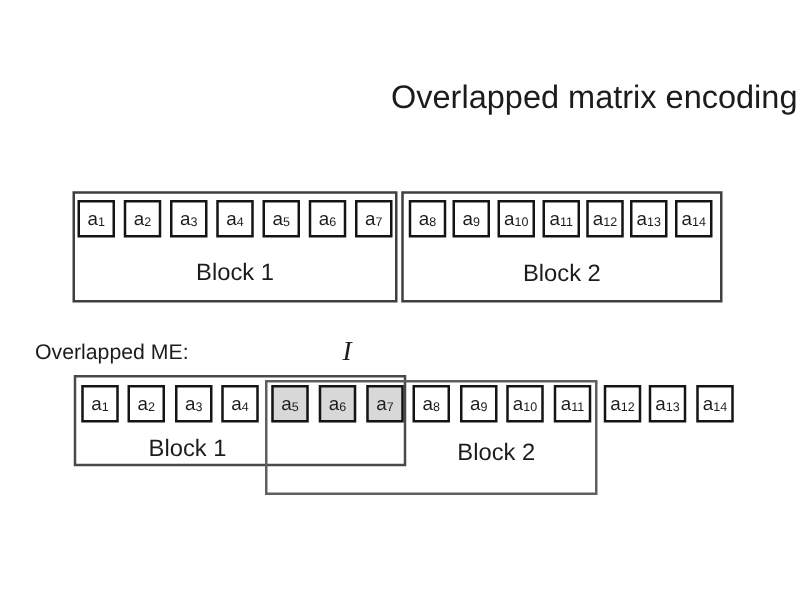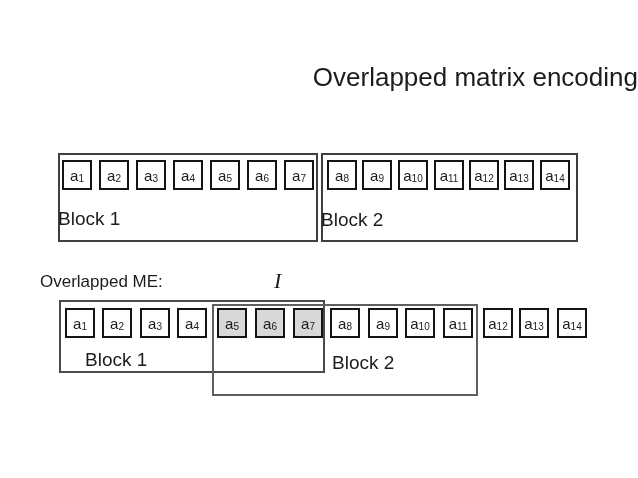--- a/index.html
+++ b/index.html
@@ -5,21 +5,21 @@
   html,body{margin:0;padding:0;}
   body{font-family:"Liberation Sans","DejaVu Sans",sans-serif;background:#fff;}
   .slide{position:relative;width:638px;height:478px;background:var(--background,#fff);overflow:hidden;color:var(--text,#1c1c1c);}
   .title{position:absolute;left:0;right:0;top:42px;text-align:right;font-size:26px;font-weight:400;letter-spacing:0px;margin-top:20px;}
   .section-label{position:absolute;font-size:17px;}
   .interval-label{position:absolute;font-family:"Liberation Serif","DejaVu Serif",serif;font-style:italic;font-size:22px;}
   .block-rect{position:absolute;box-sizing:border-box;background:transparent;}
   .rect-r1{border:2px solid var(--block-border-row1,#3f3f3f);}
   .rect-r2-b1{border:2px solid var(--block-border-row2a,#4a4a4a);}
   .rect-r2-b2{border:2px solid var(--block-border-row2b,#5f5f5f);}
-  .block-label{position:absolute;font-size:19px;}
+  .block-label{position:absolute;font-size:19px;text-align:center;}
   .cell{position:absolute;width:30px;height:30px;box-sizing:border-box;border:2px solid var(--cell-border,#141414);background:var(--cell-fill,#fff);display:flex;align-items:center;justify-content:center;z-index:3;}
   .cell.shaded{background:var(--cell-fill-shaded,#d8d8d8);}
   .cell .b{font-size:15px;line-height:1;}
   .cell .s{font-size:10px;line-height:1;transform:translateY(4px);}
 </style>
 </head>
 <body>
 
 <div class="slide">
 
@@ -82,21 +82,21 @@
       <span class="s">13</span>
     </div>
   <div class="cell" style="left:540px;top:160px;">
       <span class="b">a</span>
       <span class="s">14</span>
     </div>
 
   <div class="block-label" style="left:58px;top:208px;width:260px;">Block 1</div>
   <div class="block-label" style="left:321px;top:209px;width:257px;">Block 2</div>
 
-  <div class="section-label" style="left:40px;top:272px;">Overlapped ME:</div>
+  <div class="section-label" style="left:28px;top:272px;">Overlapped ME:</div>
   <div class="interval-label" style="left:274px;top:268px;">I</div>
 
   <div class="block-rect rect-r2-b1" style="left:59px;top:300px;width:266px;height:73px;z-index:1;"></div>
   <div class="block-rect rect-r2-b2" style="left:212px;top:304px;width:266px;height:92px;z-index:1;"></div>
 
   <div class="cell" style="left:65px;top:308px;">
       <span class="b">a</span>
       <span class="s">1</span>
     </div>
   <div class="cell" style="left:102px;top:308px;">

